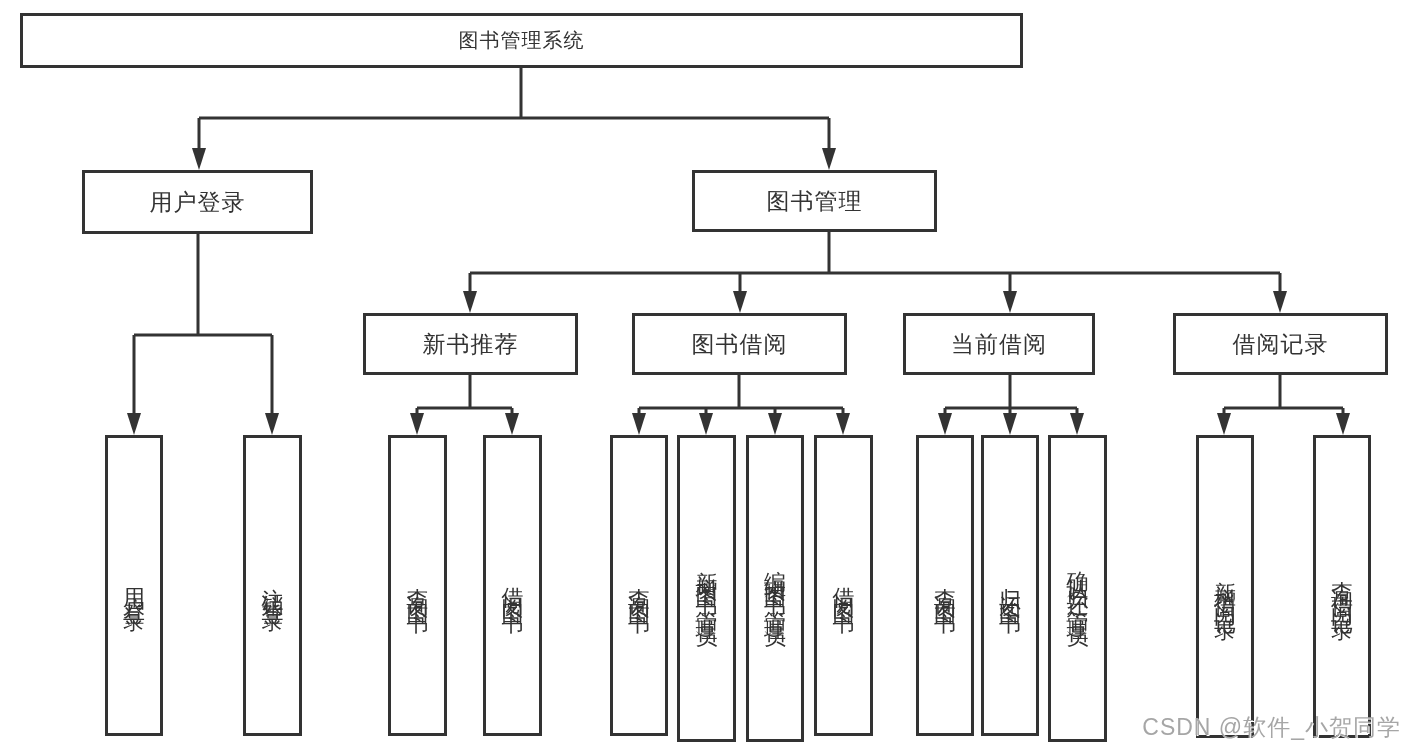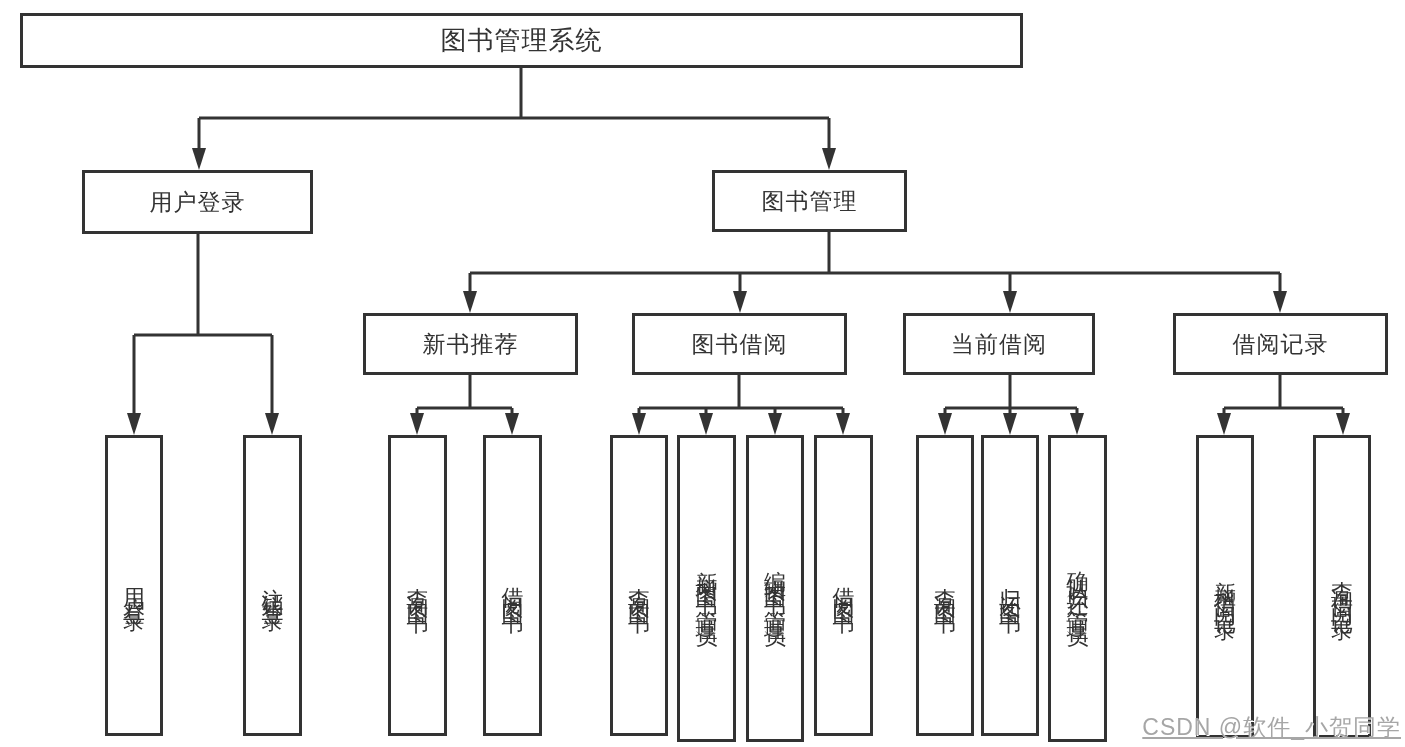--- a/index.html
+++ b/index.html
@@ -25,39 +25,38 @@
     position: absolute;
     box-sizing: border-box;
     background: #ffffff;
     border: 3px solid #333333;
     display: flex;
     align-items: center;
     justify-content: center;
     color: #333333;
   }
   .node.h { font-size: 23px; letter-spacing: 1px; }
-  .node.root { font-size: 26px; }
+  .node.root { font-size: 20px; }
   .node.v .lbl {
     writing-mode: vertical-rl;
     text-orientation: mixed;
     font-size: 22px;
     letter-spacing: 8px;
     line-height: 1;
   }
   .watermark {
     position: absolute;
     top: 712px;
     right: 4px;
     font-size: 23px;
     color: #a6a6a6;
     text-shadow: 1px 1px 0 #ffffff;
     letter-spacing: 1px;
     white-space: nowrap;
     z-index: 5;
-    text-decoration: underline;
   }
 </style>
 </head>
 <body>
 
 <div class="canvas">
 
   <svg class="connectors" width="1405" height="747" viewBox="0 0 1405 747">
     <path id="tree-lines" fill="none" stroke="#333333" stroke-width="3" d="M521 68 V118 M199 118 H829 M199 118 V148 M829 118 V148
          M198 234 V335 M134 335 H272 M134 335 V413 M272 335 V413
@@ -89,21 +88,21 @@
       </g>
   </svg>
 
   <div class="node h root" style="left:20px; top:13px; width:1003px; height:55px">
     <span class="lbl">图书管理系统</span>
   </div>
 
   <div class="node h" style="left:82px; top:170px; width:231px; height:64px">
     <span class="lbl">用户登录</span>
   </div>
-  <div class="node h" style="left:712px; top:170px; width:195px; height:62px">
+  <div class="node h" style="left:692px; top:170px; width:245px; height:62px">
     <span class="lbl">图书管理</span>
   </div>
 
   <div class="node h" style="left:632px; top:313px; width:215px; height:62px">
     <span class="lbl">图书借阅</span>
   </div>
   <div class="node h" style="left:363px; top:313px; width:215px; height:62px">
     <span class="lbl">新书推荐</span>
   </div>
   <div class="node h" style="left:903px; top:313px; width:192px; height:62px">

